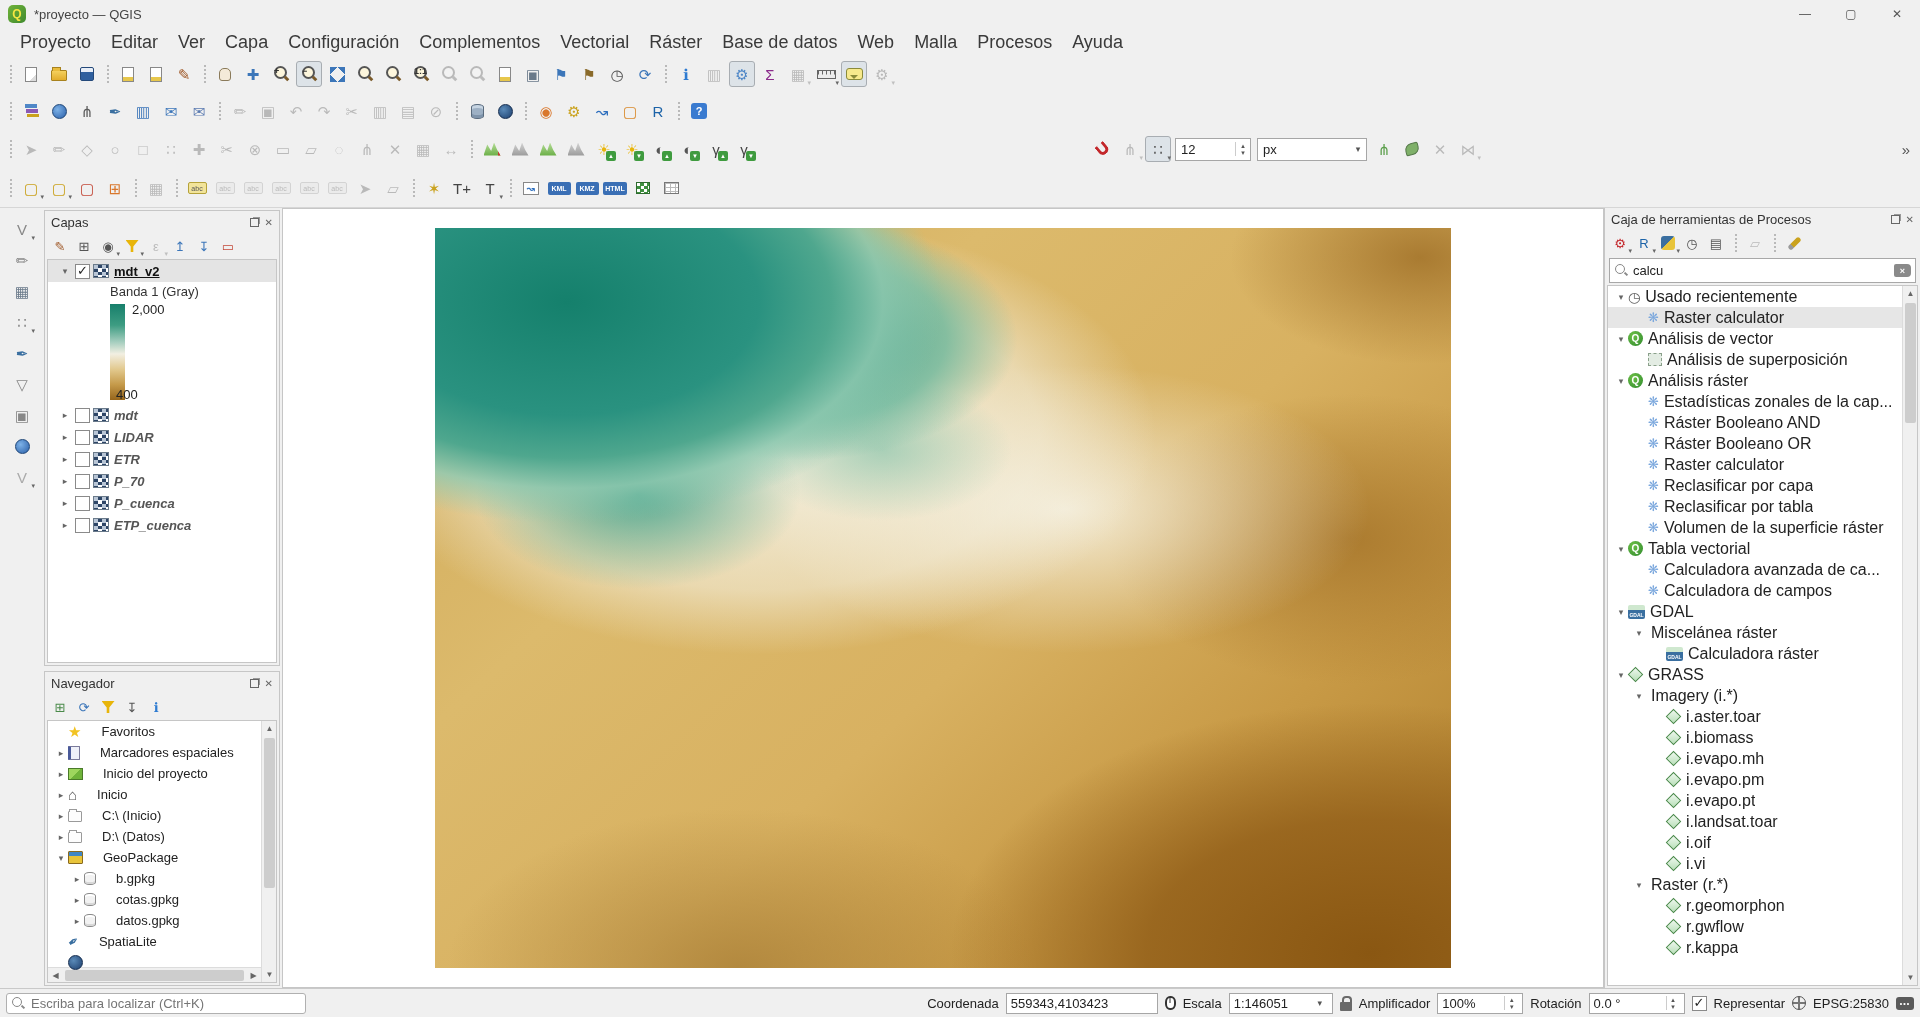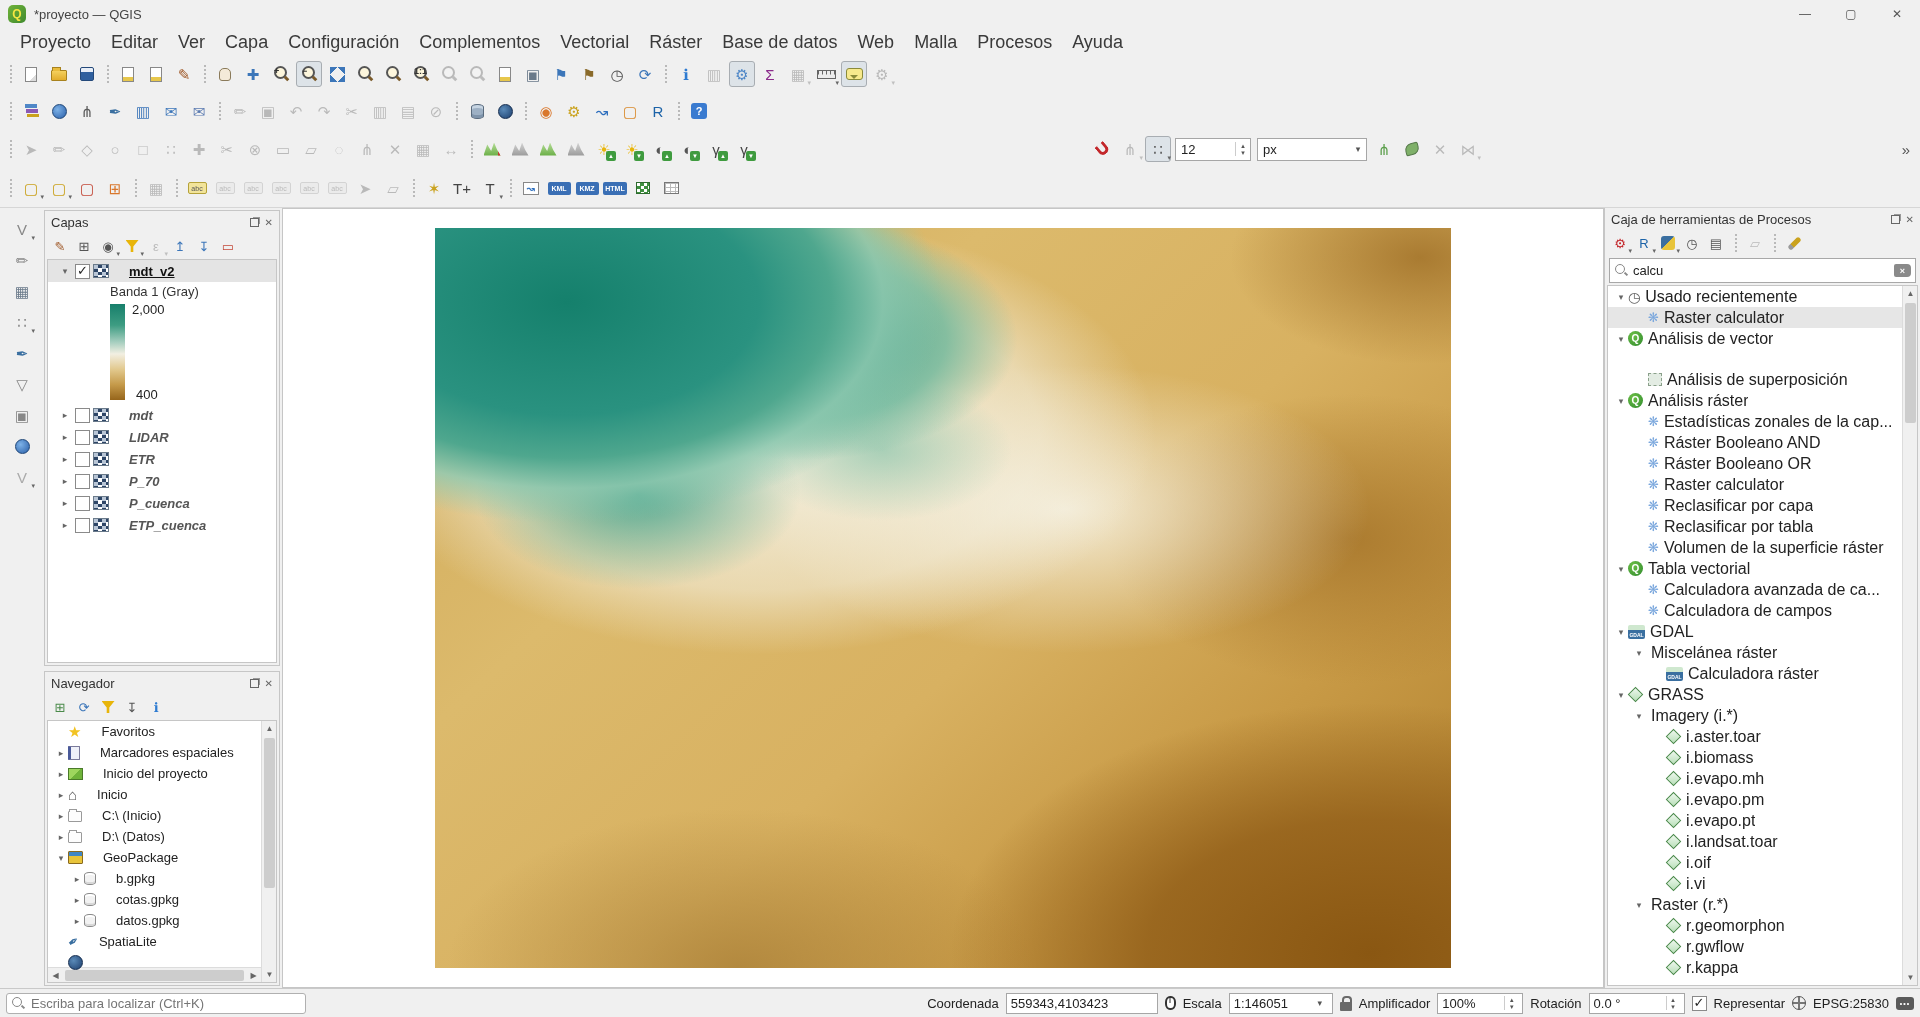--- a/index.html
+++ b/index.html
@@ -116,27 +116,27 @@
   .ptool{position:relative;width:22px;height:22px;border-radius:3px;display:inline-flex;align-items:center;justify-content:center}
   .ptool .gl{font-size:13px;color:#555}
   .ptool.dis{opacity:.35;filter:grayscale(1)}
   .dock-body{flex:1;background:#fff;border:1px solid #c6c6c6;margin:0 2px 2px 2px;overflow:hidden;position:relative;font-size:13px}
   
   .lyr-row{height:22px;display:flex;align-items:center;padding-left:10px}
   .lyr-row.sel{background:#e4e4e4}
   .tar{width:14px;font-size:9px;color:#666;text-align:center;flex:none}
   .cb{width:15px;height:15px;background:#fff;border:1px solid #8a8a8a;margin:0 3px;position:relative;flex:none}
   .cb.on::before{content:"✓";position:absolute;left:1px;top:-2px;font-size:13px;color:#222}
-  .lyr-label{margin-left:20px;font-style:italic;font-weight:bold;color:#555;white-space:nowrap}
+  .lyr-label{margin-left:5px;font-style:italic;font-weight:bold;color:#555;white-space:nowrap}
   .lyr-label.sel{font-style:normal;color:#111;text-decoration:underline}
   .lyr-band{margin-left:62px;height:20px;line-height:20px;color:#333;white-space:nowrap}
   .lyr-ramp{position:relative;margin-left:62px;height:102px}
   .ramp-bar{position:absolute;left:0;top:2px;width:15px;height:96px;background:linear-gradient(180deg,#177f6b 0%,#3d9c82 22%,#a8cfc0 40%,#f2efe2 52%,#e2c98e 68%,#c59a4a 84%,#96651b 100%)}
   .ramp-max{position:absolute;left:22px;top:0;color:#222}
-  .ramp-min{position:absolute;left:26px;bottom:2px;color:#222}
+  .ramp-min{position:absolute;left:6px;bottom:2px;color:#222}
   
   .br-row{height:21px;display:flex;align-items:center;white-space:nowrap}
   .br-row .lbl{margin-left:20px;color:#222}
   
   #canvas{flex:1;background:#fff;position:relative;border:1px solid #c6c6c6}
   #raster{position:absolute;left:152px;top:19px;width:1016px;height:740px;background:
     radial-gradient(42% 34% at 13% 10%,#15806c 0%,#2a9280 45%,#4fa78e 62%,rgba(140,200,175,.8) 74%,rgba(244,243,230,0) 88%),
     radial-gradient(26% 20% at 36% 15%,rgba(38,146,126,.95) 0%,rgba(98,180,153,.75) 55%,rgba(244,243,230,0) 82%),
     radial-gradient(20% 16% at 20% 36%,rgba(55,158,135,.85) 0%,rgba(244,243,230,0) 80%),
     radial-gradient(16% 12% at 44% 30%,rgba(120,190,165,.6) 0%,rgba(244,243,230,0) 80%),
@@ -899,21 +899,21 @@
             <span class="g-alg">❋</span>
             <span class="lbl">Raster calculator</span>
           </div>
           <div class="proc-row" style="padding-left: 6px;">
             <span class="tar">▾</span>
             <span class="ki k-q">
               <span class="kglyph">Q</span>
             </span>
             <span class="lbl">Análisis de vector</span>
           </div>
-          <div class="proc-row" style="padding-left: 40px; margin-top: 20px;">
+          <div class="proc-row" style="padding-left: 40px;">
             <span class="ki k-overlay"></span>
             <span class="lbl">Análisis de superposición</span>
           </div>
           <div class="proc-row" style="padding-left: 6px;">
             <span class="tar">▾</span>
             <span class="ki k-q">
               <span class="kglyph">Q</span>
             </span>
             <span class="lbl">Análisis ráster</span>
           </div>

